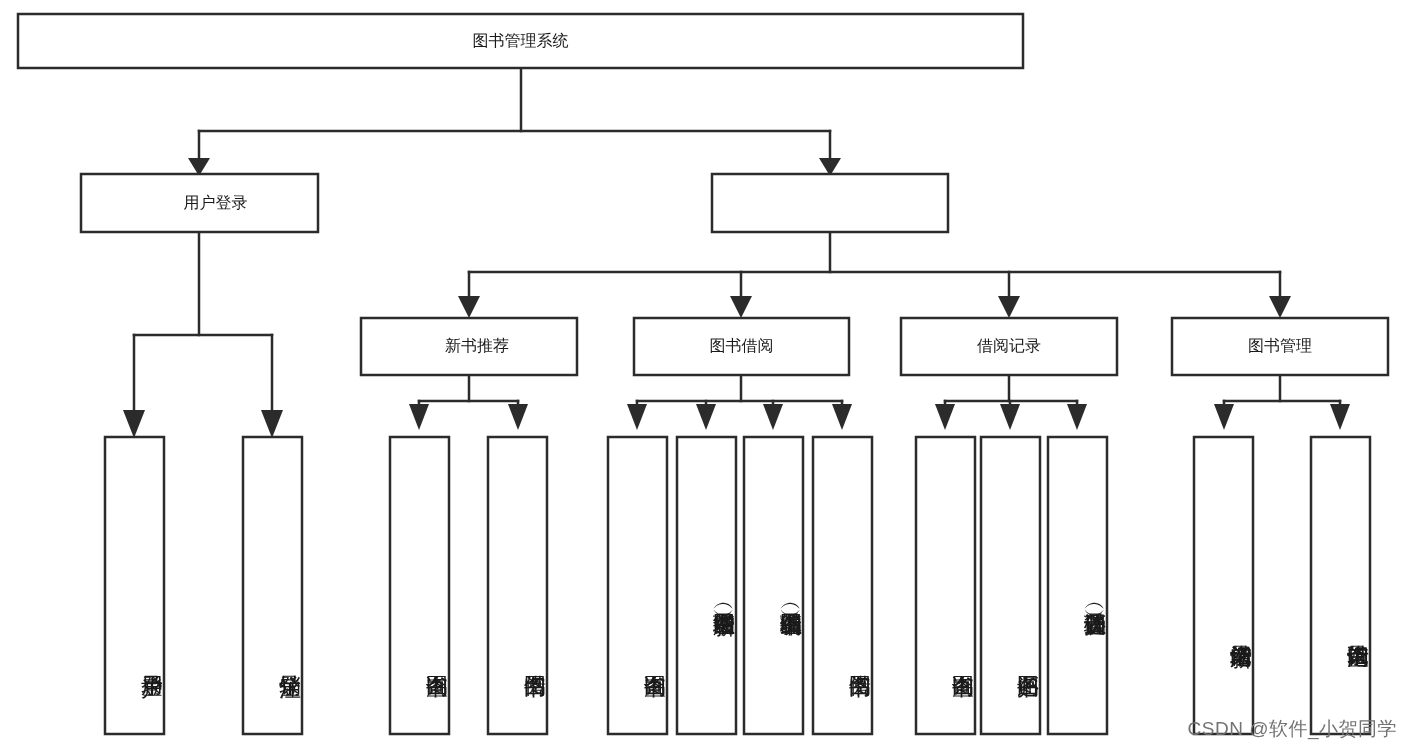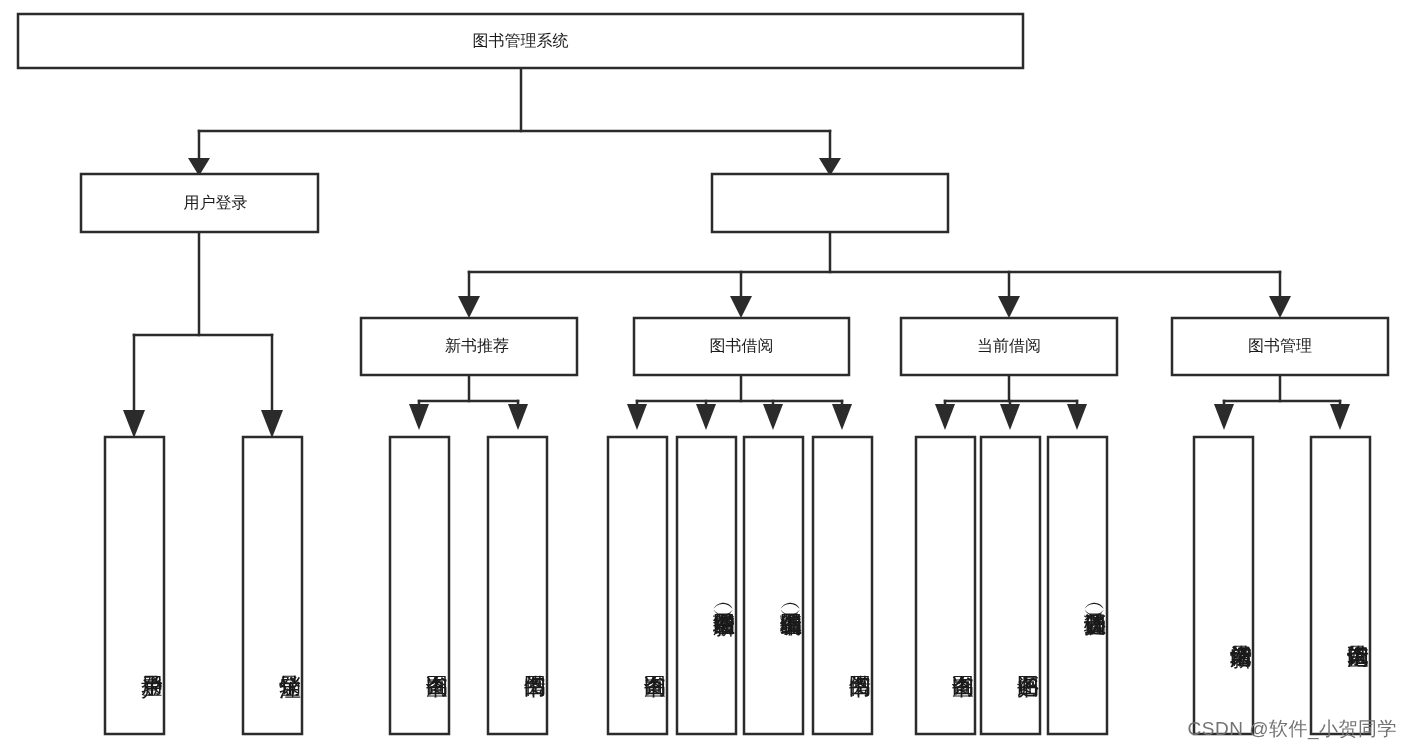--- a/index.html
+++ b/index.html
@@ -200,21 +200,21 @@
 
   <div class="htext-wrap" style="left:361px; top:318px; width:216px; height:57px;margin-left:8px;">
     <span>新书推荐</span>
   </div>
 
   <div class="htext-wrap" style="left:634px; top:318px; width:215px; height:57px;">
     <span>图书借阅</span>
   </div>
 
   <div class="htext-wrap" style="left:901px; top:318px; width:216px; height:57px;">
-    <span>当前借阅</span>
+    <span>借阅记录</span>
   </div>
 
   <div class="htext-wrap" style="left:1172px; top:318px; width:216px; height:57px;">
     <span>图书管理</span>
   </div>
 
   <div class="vtext-wrap" style="left:105px; top:437px; width:59px; height:297px; padding-top:72px;">
     <span>用户登录</span>
   </div>
   <div class="vtext-wrap" style="left:243px; top:437px; width:59px; height:297px; padding-top:72px;">

